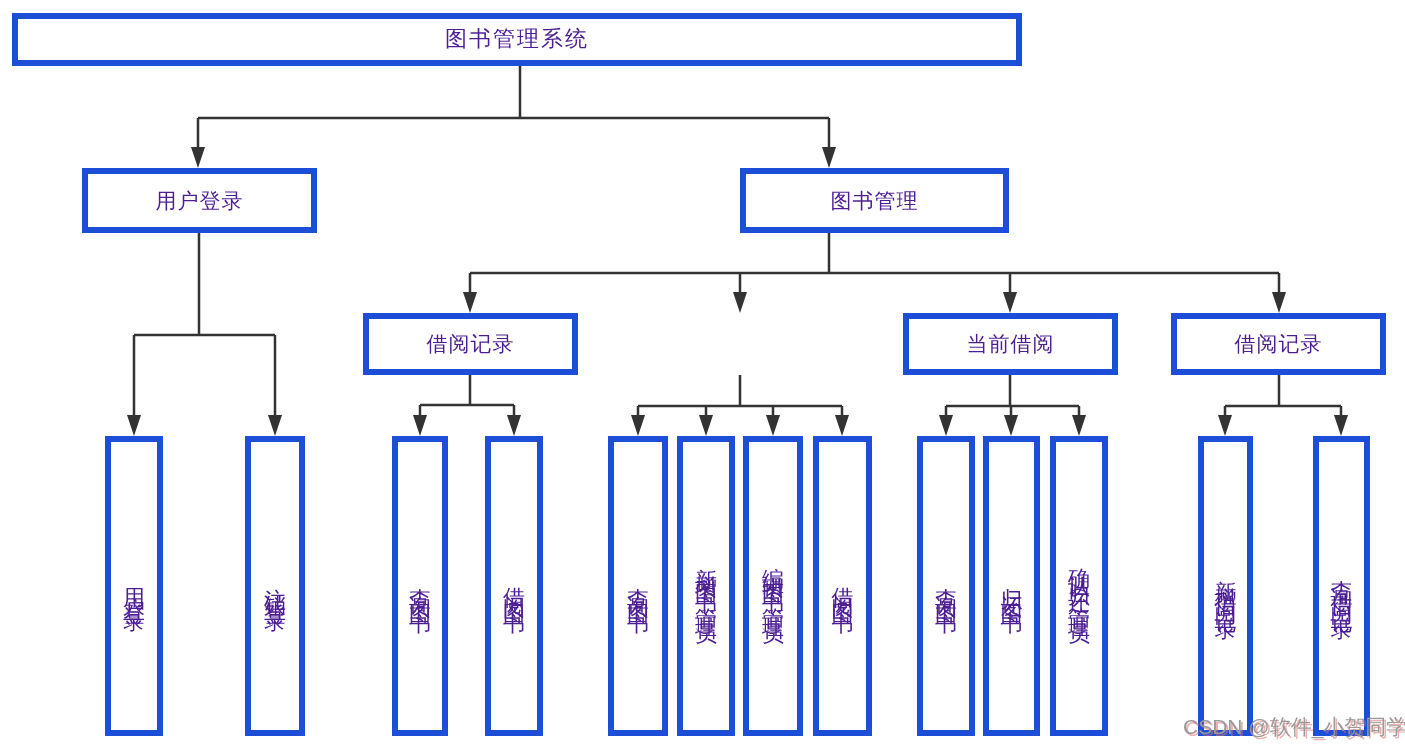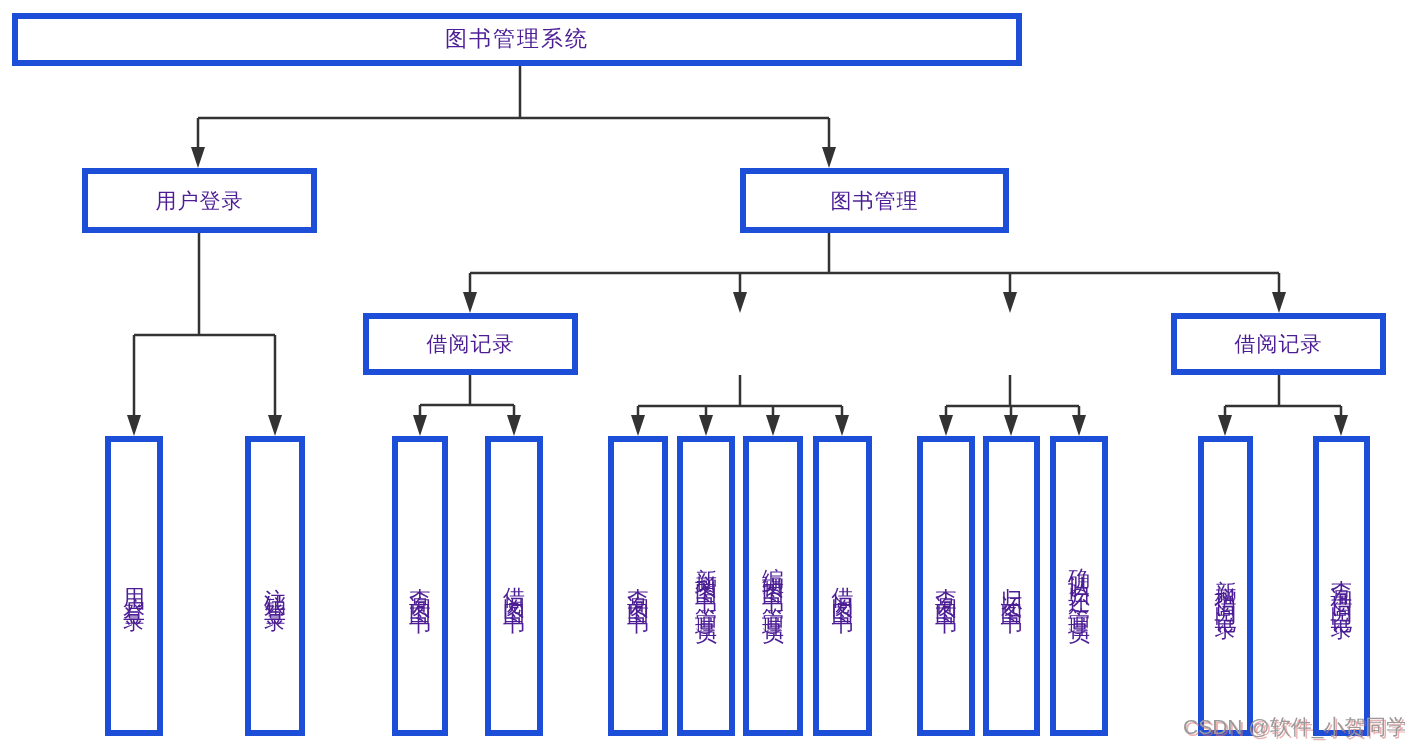--- a/index.html
+++ b/index.html
@@ -100,20 +100,21 @@
       <polygon points="1334,415 1348,415 1341,436"></polygon>
     </g>
   </svg>
 
   <div class="box hbox root-box" style="left:12px; top:13px; width:1010px; height:53px;">图书管理系统</div>
 
   <div class="box hbox" style="left:82px; top:168px; width:235px; height:65px;">用户登录</div>
   <div class="box hbox" style="left:740px; top:168px; width:269px; height:65px;">图书管理</div>
 
   <div class="box hbox" style="left:363px; top:313px; width:215px; height:62px;">借阅记录</div>
+  <div class="box hbox" style="left:903px; top:313px; width:215px; height:62px;">当前借阅</div>
   <div class="box hbox" style="left:1171px; top:313px; width:215px; height:62px;">借阅记录</div>
 
   <div class="box vbox" style="left:105px; top:436px; width:58px; height:300px;">用户登录</div>
   <div class="box vbox" style="left:245px; top:436px; width:60px; height:300px;">注销登录</div>
 
   <div class="box vbox" style="left:392px; top:436px; width:56px; height:300px;">查询图书</div>
   <div class="box vbox" style="left:485px; top:436px; width:58px; height:300px;">借阅图书</div>
 
   <div class="box vbox" style="left:608px; top:436px; width:60px; height:300px;">查询图书</div>
   <div class="box vbox" style="left:677px; top:436px; width:58px; height:300px;">新增图书（管理员）</div>

